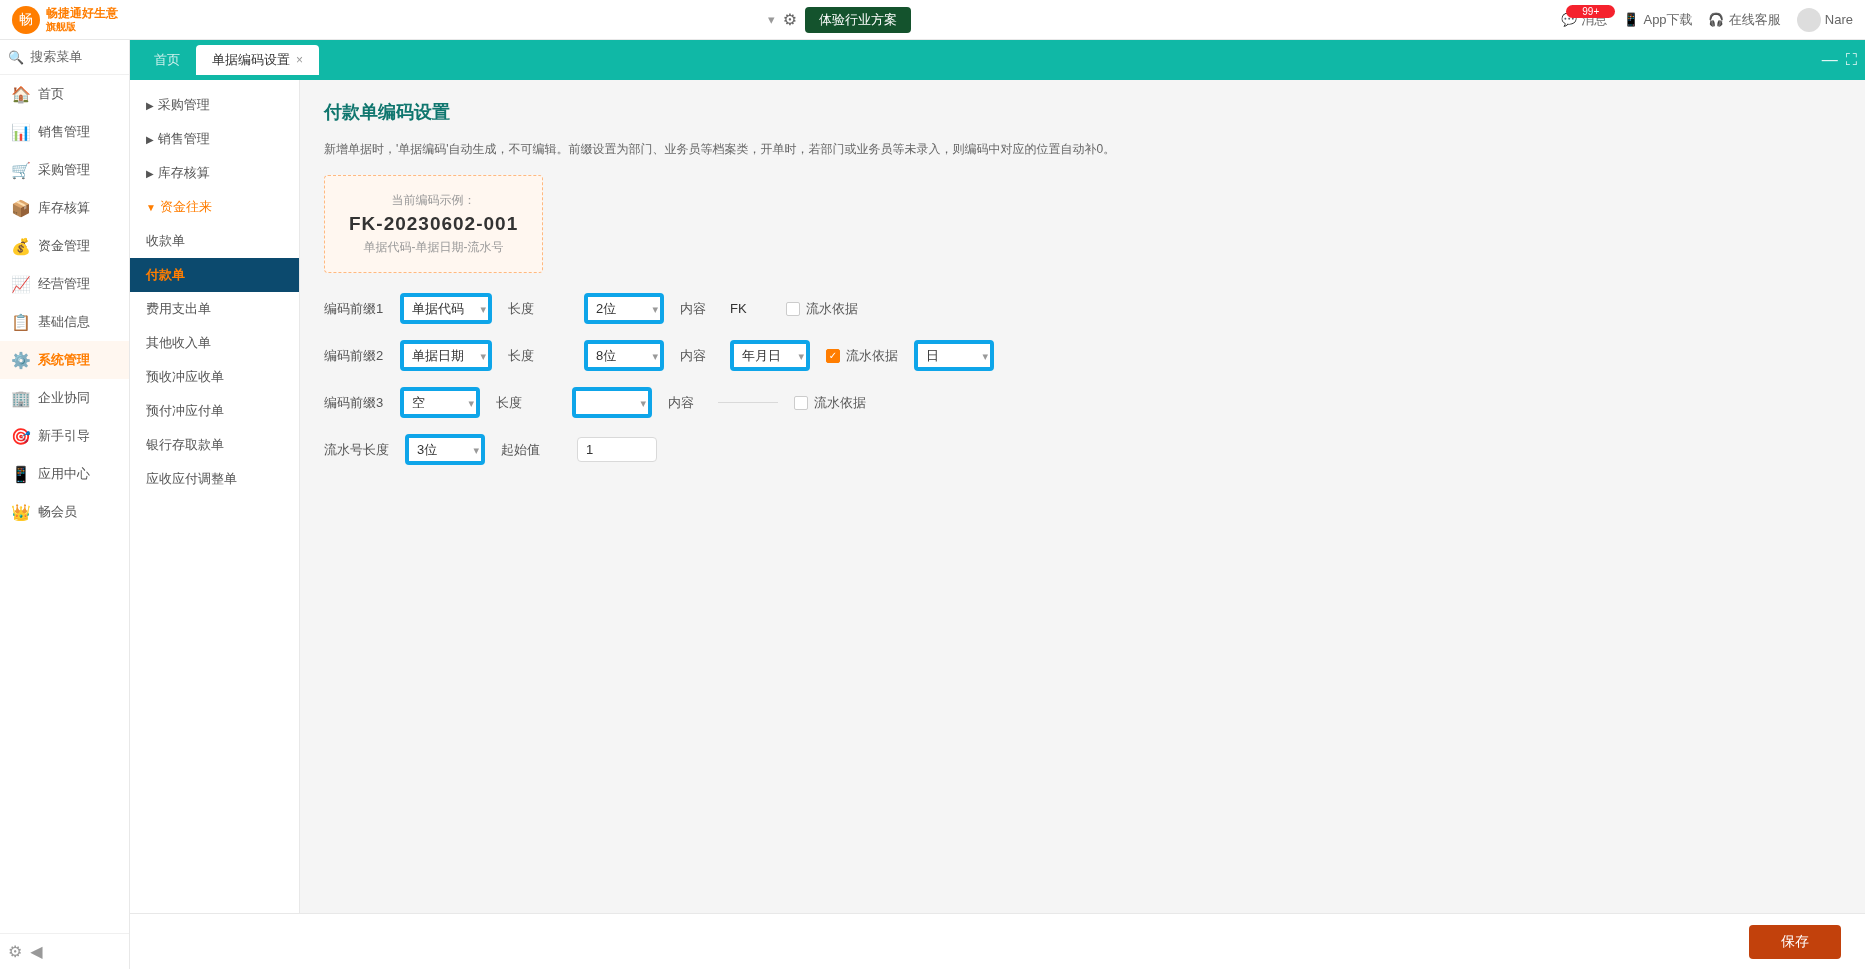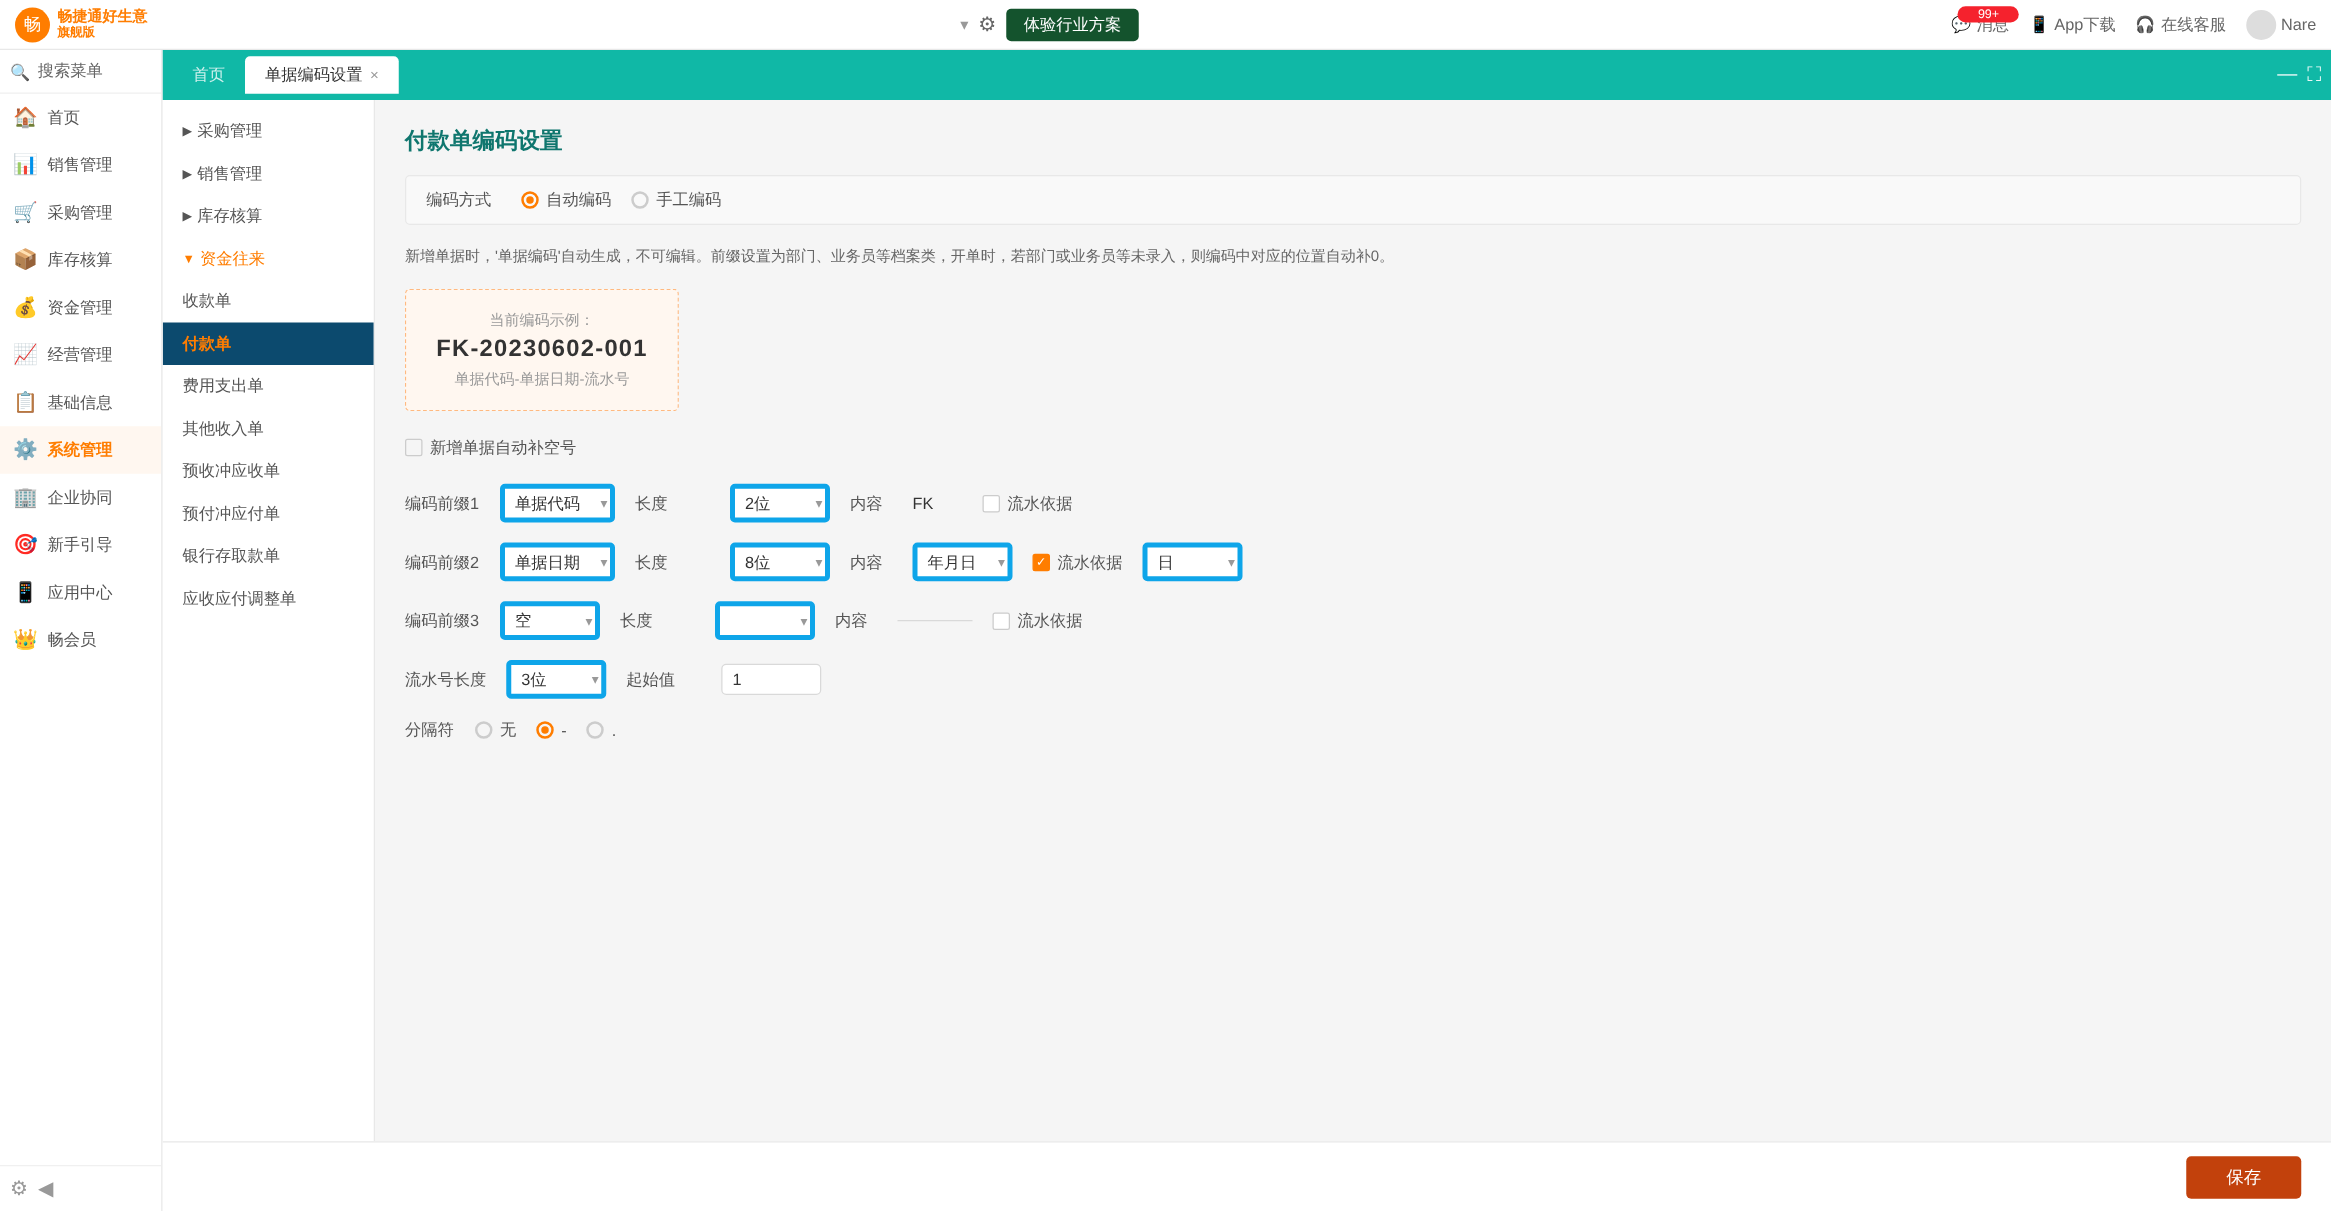--- a/index.html
+++ b/index.html
@@ -266,49 +266,32 @@
           <div class="left-nav-item">
             <span>应收应付调整单</span>
           </div>
         </div>
       </div>
 
       <div class="main-panel">
         <div class="page-title">付款单编码设置</div>
 
         
-        <div class="encoding-method">
-          <span class="encoding-label">编码方式</span>
-          <div class="radio-group">
-            <label class="radio-item">
-              <span class="radio-circle checked"></span>
-              <span>自动编码</span>
-            </label>
-            <label class="radio-item">
-              <span class="radio-circle"></span>
-              <span>手工编码</span>
-            </label>
-          </div>
-        </div>
 
         
         <div class="notice-text">新增单据时，'单据编码'自动生成，不可编辑。前缀设置为部门、业务员等档案类，开单时，若部门或业务员等未录入，则编码中对应的位置自动补0。</div>
 
         
         <div class="preview-box">
           <div class="preview-label">当前编码示例：</div>
           <div class="preview-code">FK-20230602-001</div>
           <div class="preview-sub">单据代码-单据日期-流水号</div>
         </div>
 
         
-        <div class="auto-fill-row">
-          <div class="checkbox-box"></div>
-          <span>新增单据自动补空号</span>
-        </div>
 
         
         <div class="form-row">
           <div class="form-field">
             <span class="form-label">编码前缀1</span>
             <div class="select-wrap">
               <select class="form-select">
                 <option>单据代码</option>
               </select>
             </div>
@@ -406,37 +389,20 @@
               </select>
             </div>
           </div>
           <div class="form-field">
             <span class="form-label">起始值</span>
             <input class="form-input" type="text" style="width: 80px;" value="1">
           </div>
         </div>
 
         
-        <div class="separator-row">
-          <span class="sep-label">分隔符</span>
-          <div class="sep-options">
-            <label class="sep-radio">
-              <span class="radio-circle"></span>
-              <span>无</span>
-            </label>
-            <label class="sep-radio">
-              <span class="radio-circle checked"></span>
-              <span>-</span>
-            </label>
-            <label class="sep-radio">
-              <span class="radio-circle"></span>
-              <span>.</span>
-            </label>
-          </div>
-        </div>
       </div>
     </div>
 
     <div class="bottom-bar">
       <button class="save-btn">保存</button>
     </div>
   </div>
 </div>
 
 </body></html>

